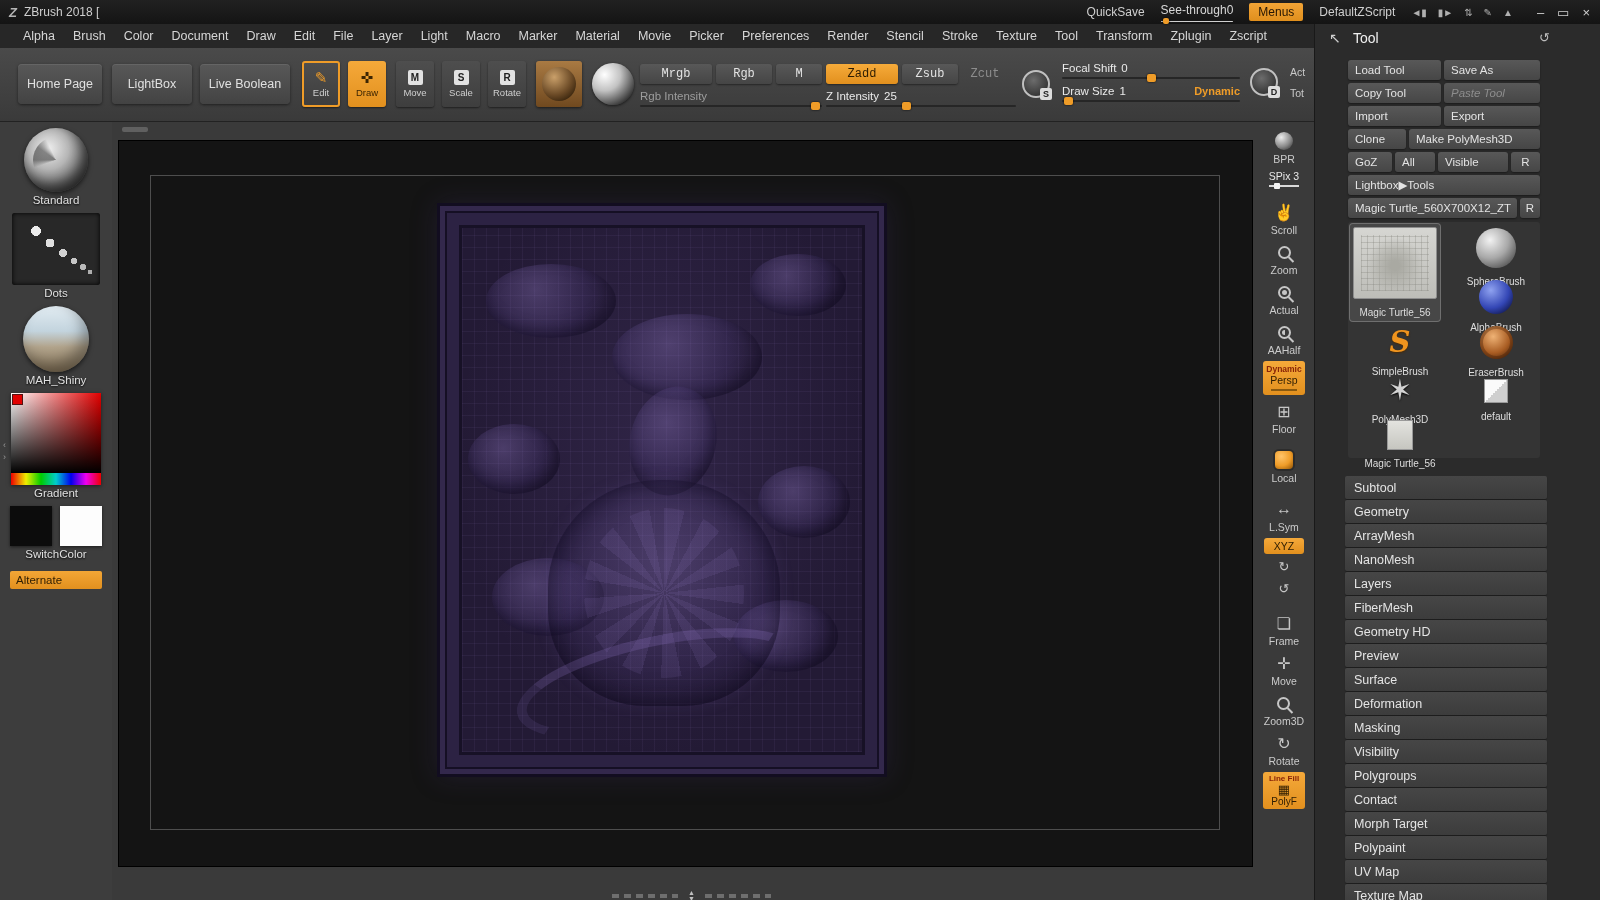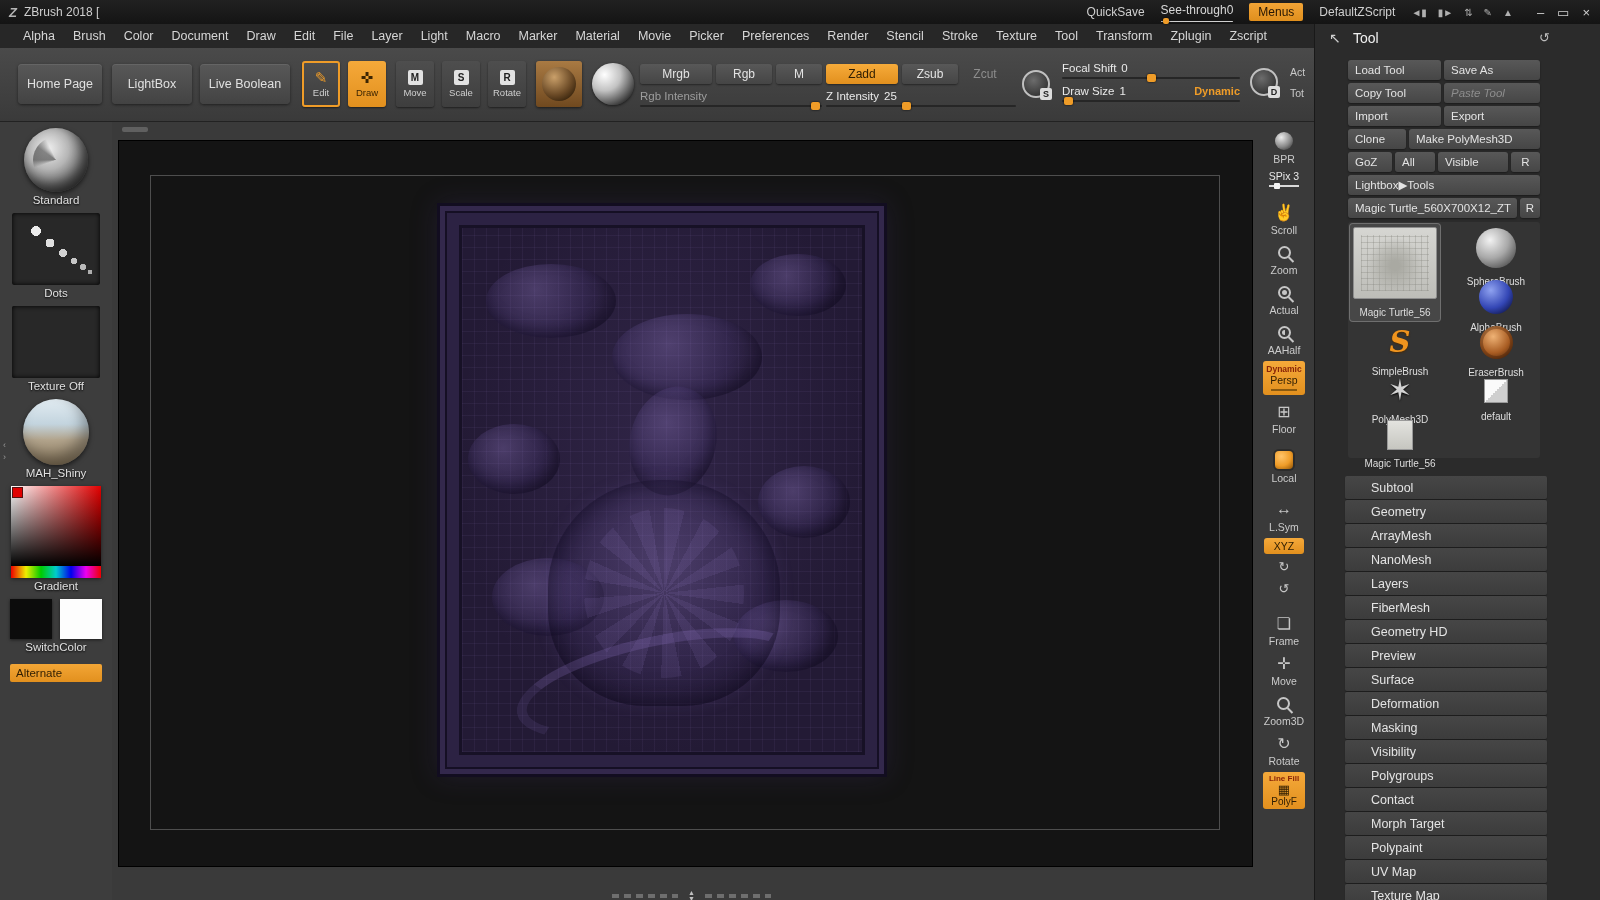--- a/index.html
+++ b/index.html
@@ -48,21 +48,21 @@
   .mat-slot { position:absolute; left:536px; top:13px; width:46px; height:46px; border-radius:3px;
     background:linear-gradient(#a97a43,#70491f); box-shadow:0 1px 3px rgba(0,0,0,.6); display:flex; align-items:center; justify-content:center; }
   .mat-sphere { width:34px; height:34px; border-radius:50%;
     background:radial-gradient(circle at 36% 30%, #caa06a, #6b4a26 55%, #241503 92%); }
   .col-sphere { position:absolute; left:592px; top:15px; width:42px; height:42px; border-radius:50%;
     background:radial-gradient(circle at 30% 28%, #ffffff, #c2c2c2 38%, #1d1d1d 86%);
     box-shadow:0 1px 3px rgba(0,0,0,.6); }
   .sgrp { position:absolute; top:16px; display:flex; flex-direction:column; gap:6px; }
   .row { display:flex; gap:4px; }
   .btn { height:20px; background:linear-gradient(#585858,#454545); border-radius:3px; color:#e3e3e3;
-    font-size:12px; display:flex; align-items:center; padding:0 8px; box-shadow:0 1px 2px rgba(0,0,0,.45); white-space:nowrap; }
+    font-size:12px; display:flex; align-items:center; padding:0 8px; box-shadow:0 1px 2px rgba(0,0,0,.45); white-space:nowrap;font-family:Liberation Mono, monospace; }
   .btn.c { justify-content:center; padding:0; }
   .btn.orange { background:linear-gradient(#f6ab3a,#e2901e); color:#2e1d02; }
   .btn.ghost { background:transparent; box-shadow:none; color:#8d8d8d; }
   .slider { position:relative; font-size:11.5px; color:#eaeaea; }
   .slider.dim { color:#9d9d9d; }
   .slider .lblrow { display:flex; gap:5px; }
   .slider .track { margin-top:3px; }
   .dyn { position:absolute; right:0; top:0; color:#ef9c28; font-size:11px; font-weight:bold; }
   .circ { position:absolute; width:28px; height:28px; border:2px solid #c0c0c0; border-radius:50%;
     background:radial-gradient(circle at 40% 35%, #6c6c6c, #2e2e2e 85%); }
@@ -200,21 +200,21 @@
     color:#f0941e; text-shadow:0 1px 2px #4a2a04; line-height:32px; }
   .eraser-th { width:33px; height:33px; border-radius:50%;
     background:radial-gradient(circle at 40% 32%, #efb275, #a85c22 55%, #3c1d08 92%);
     box-shadow:inset 0 0 0 3px rgba(60,25,5,.35); }
   .star-th { font-size:29px; color:#d2d2d2; line-height:32px; text-shadow:0 1px 2px #000; }
   .cube-th { width:24px; height:24px; background:linear-gradient(135deg,#fafafa 50%,#cfcfcf 50%);
     border:1px solid #999; margin-top:5px; }
   .turtle-sm { width:26px; height:30px; background:linear-gradient(#e3e3df,#c6c6c0); border:1px solid #999; margin-top:2px; }
   .sub-list { position:absolute; left:30px; top:452px; width:202px; }
   .sub-row { height:23px; margin-bottom:1px; background:linear-gradient(#464646,#3c3c3c); border-radius:2px;
-    display:flex; align-items:center; padding-left:26px; font-size:12.5px; color:#e4e4e4;
+    display:flex; align-items:center; padding-left:9px; font-size:12.5px; color:#e4e4e4;
     box-shadow:0 1px 1px rgba(0,0,0,.35); }
 </style>
 </head>
 <body>
 
 <div id="app">
 
   <div class="titlebar">
     <span class="logo">Z</span>
     <span class="tb-text">ZBrush 2018 [</span>
@@ -372,24 +372,20 @@
   <div class="left-tray">
     <div class="lt-item">
       <div class="standard-th"></div>
       <div class="lt-label">Standard</div>
     </div>
     <div class="lt-item">
       <div class="th-box dots-th"></div>
       <div class="lt-label">Dots</div>
     </div>
     <div class="lt-item">
-      <div class="th-box"></div>
-      <div class="lt-label">Texture Off</div>
-    </div>
-    <div class="lt-item">
       <div class="mah-th"></div>
       <div class="lt-label">MAH_Shiny</div>
     </div>
     <div class="lt-item">
       <div class="grad-th">
         <div class="grad-main"></div>
         <div class="grad-rainbow"></div>
         <div class="grad-cur"></div>
       </div>
       <div class="lt-label">Gradient</div>

